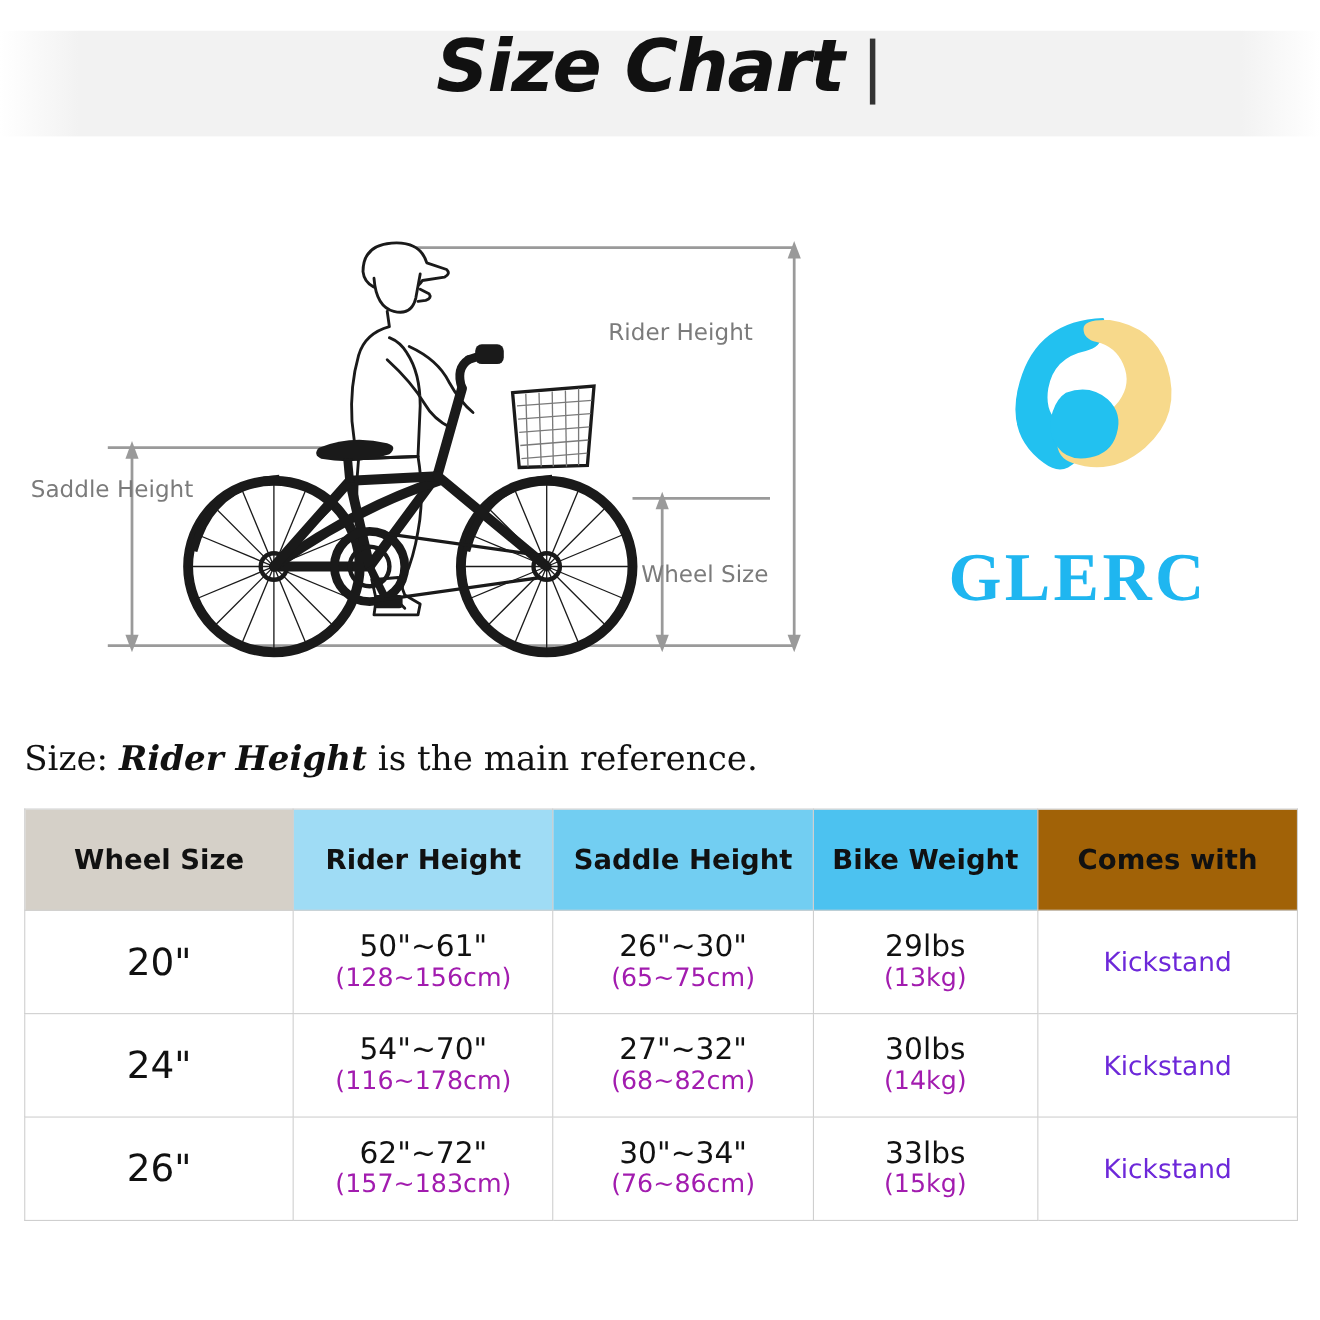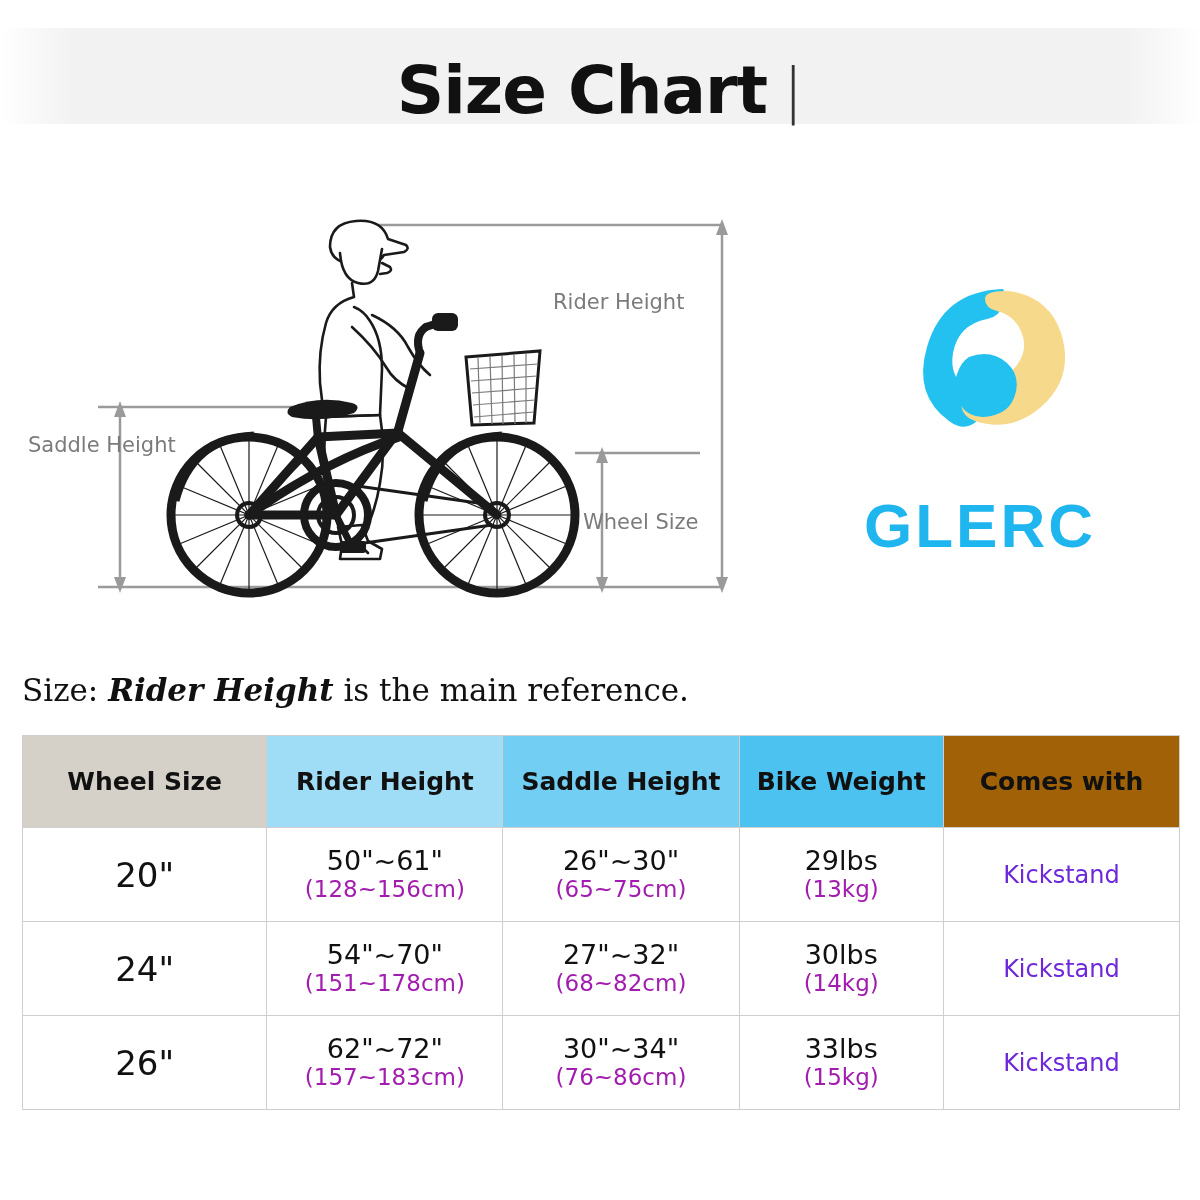--- a/index.html
+++ b/index.html
@@ -17,22 +17,23 @@
   }
 
   
   .header {
     position: absolute;
     left: 0; top: 28px;
     width: 1200px;
     height: 96px;
     background: linear-gradient(to right, #ffffff 0%, #f2f2f2 6%, #f2f2f2 94%, #ffffff 100%);
     display: flex;
-    align-items: flex-end;
+    align-items: flex-start;
     justify-content: center;
+    font-style: italic;
   }
   .header-inner {
     display: flex;
     align-items: baseline;
     gap: 16px;
   }
   .title-main {
     font-family: "DejaVu Sans", sans-serif;
     font-weight: bold;
     font-size: 66px;
@@ -80,21 +81,21 @@
     position: absolute;
     left: 790px; top: 275px;
     width: 380px; height: 300px;
   }
   .logo-mark { position: absolute; left: 95px; top: 0px; }
   .logo-text {
     position: absolute;
     left: 0px; top: 215px;
     width: 380px;
     text-align: center;
-    font-family: Liberation Sans, sans-serif;
+    font-family: Liberation Serif, serif;
     font-weight: bold;
     font-size: 62px;
     color: #1fb6f0;
     letter-spacing: 3px;
   }
 
   
   .note {
     position: absolute;
     left: 22px; top: 672px;
@@ -337,21 +338,21 @@
         <td>
           <div class="val-main">29lbs</div>
           <div class="val-sub">(13kg)</div>
         </td>
         <td class="comes-cell">Kickstand</td>
       </tr>
       <tr>
         <td class="wheel-cell">24"</td>
         <td>
           <div class="val-main">54"~70"</div>
-          <div class="val-sub">(151~178cm)</div>
+          <div class="val-sub">(116~178cm)</div>
         </td>
         <td>
           <div class="val-main">27"~32"</div>
           <div class="val-sub">(68~82cm)</div>
         </td>
         <td>
           <div class="val-main">30lbs</div>
           <div class="val-sub">(14kg)</div>
         </td>
         <td class="comes-cell">Kickstand</td>

